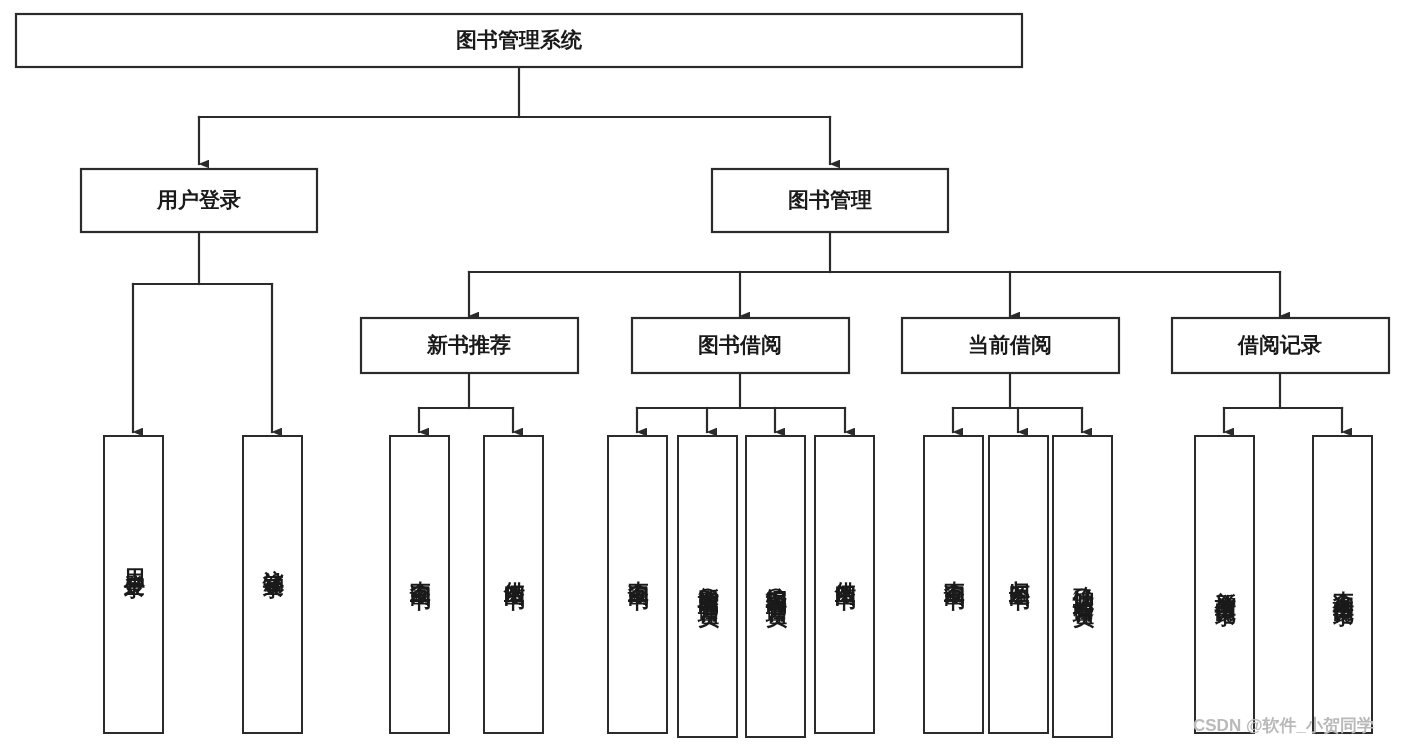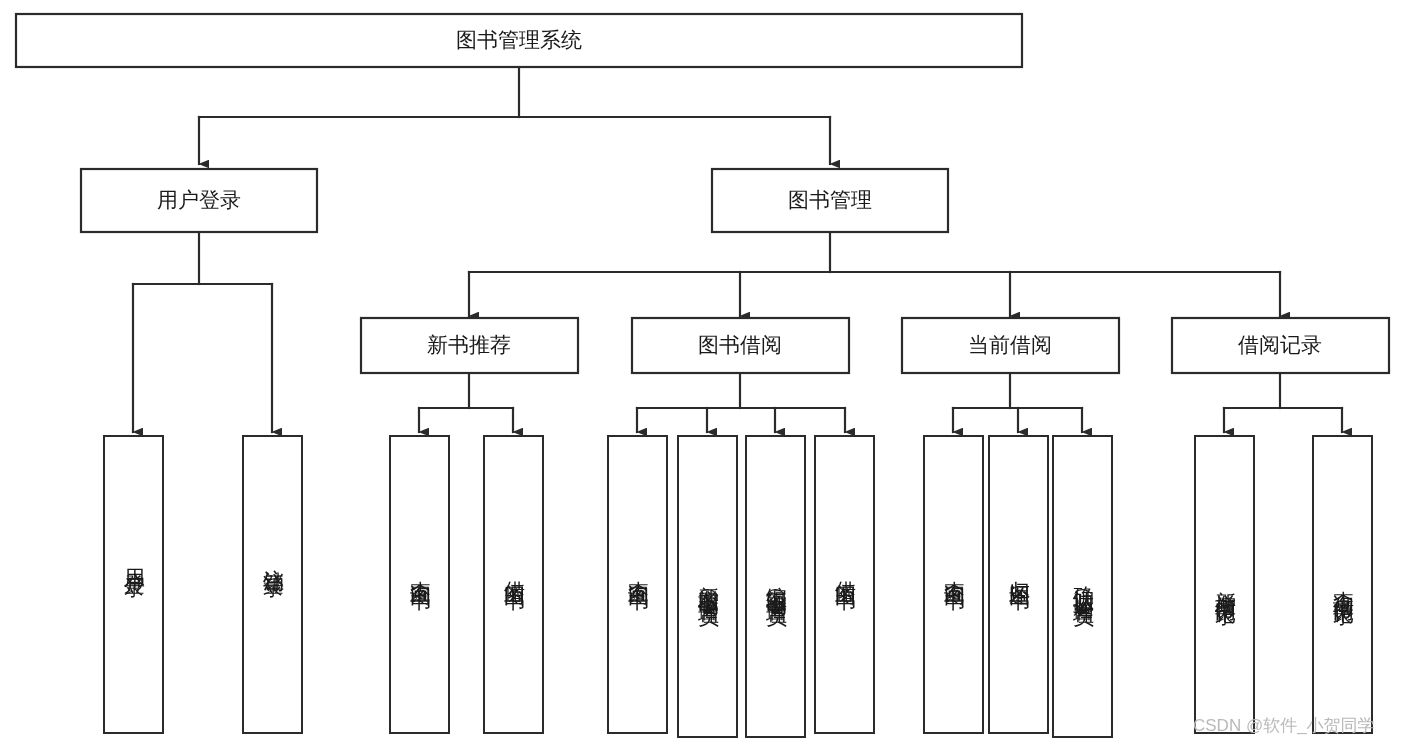--- a/index.html
+++ b/index.html
@@ -12,20 +12,21 @@
     width: 1405px;
     height: 747px;
     font-family: "Liberation Sans", "DejaVu Sans", sans-serif;
     overflow: hidden;
   }
   #diagram-root {
     position: relative;
     width: 1333px;
     height: 747px;
     background: #ffffff;
+    font-weight: bold;
   }
   svg#flow-svg {
     position: absolute;
     left: 0;
     top: 0;
     width: 1405px;
     height: 747px;
   }
   .node-box {
     fill: #ffffff;

